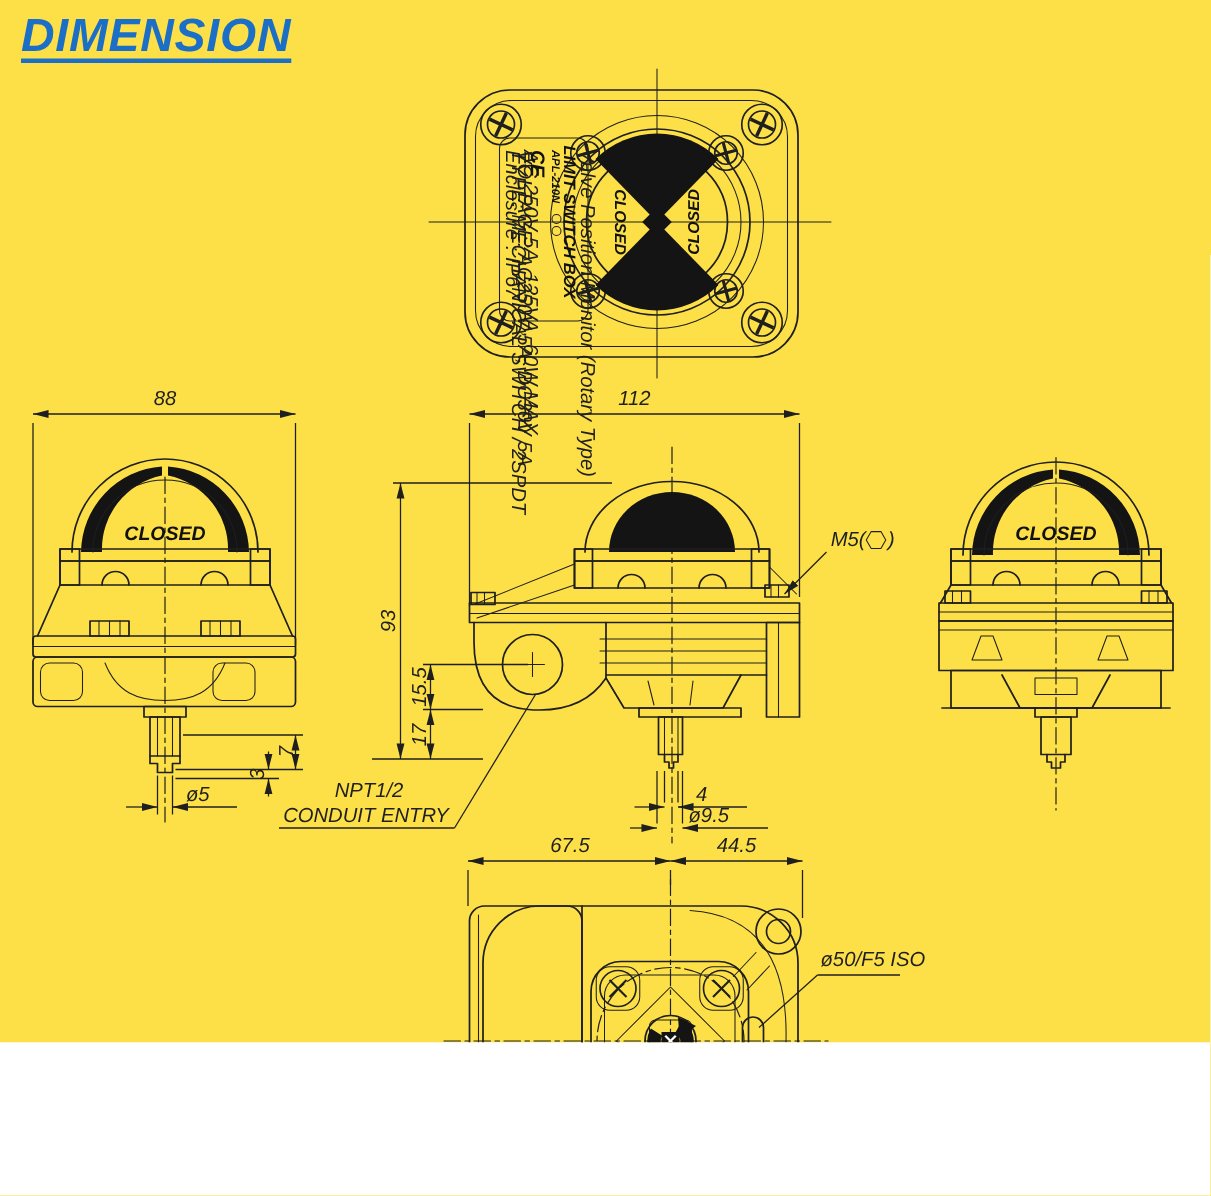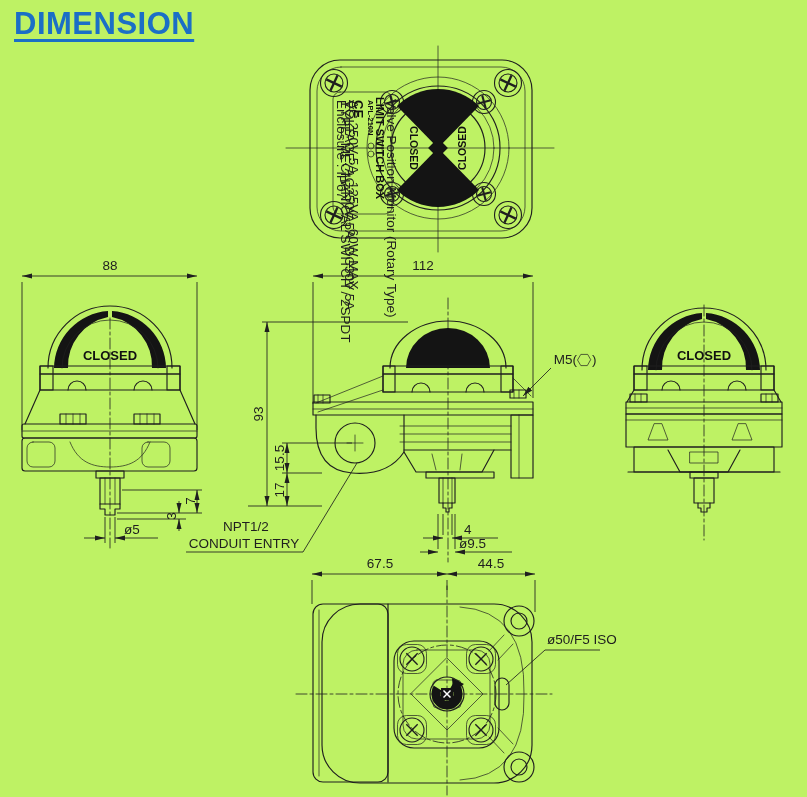--- a/index.html
+++ b/index.html
@@ -1,17 +1,17 @@
 <!DOCTYPE html>
 <html><head>
 <meta charset="utf-8">
 <style>
   html,body{margin:0;padding:0;background:#fff;}
-  .canvas{position:relative;width:807px;height:797px;background:#bef264;overflow:hidden;
-          font-family:"Liberation Sans",sans-serif;}
+  .canvas{position:relative;width:807px;height:695px;background:#fde047;overflow:hidden;
+          font-family:"Liberation Sans",sans-serif;font-style:italic;}
   .title{position:absolute;left:14px;top:6px;font-size:31px;font-weight:bold;
          color:#1b6fc6;text-decoration:underline;text-decoration-thickness:3px;
          text-underline-offset:5px;letter-spacing:.5px;}
   svg{position:absolute;left:0;top:0;}
   .ln{fill:none;stroke:#1f1f1f;stroke-width:1.15;stroke-linecap:round;stroke-linejoin:round;}
   .thin{stroke-width:0.7;}
   .dash{stroke-dasharray:11 3 3 3;stroke-width:0.8;}
   .dim{fill:none;stroke:#1f1f1f;stroke-width:0.85;}
   .blk{fill:#141414;stroke:none;}
   .t{font-family:"Liberation Sans",sans-serif;fill:#1f1f1f;font-size:13.5px;}

